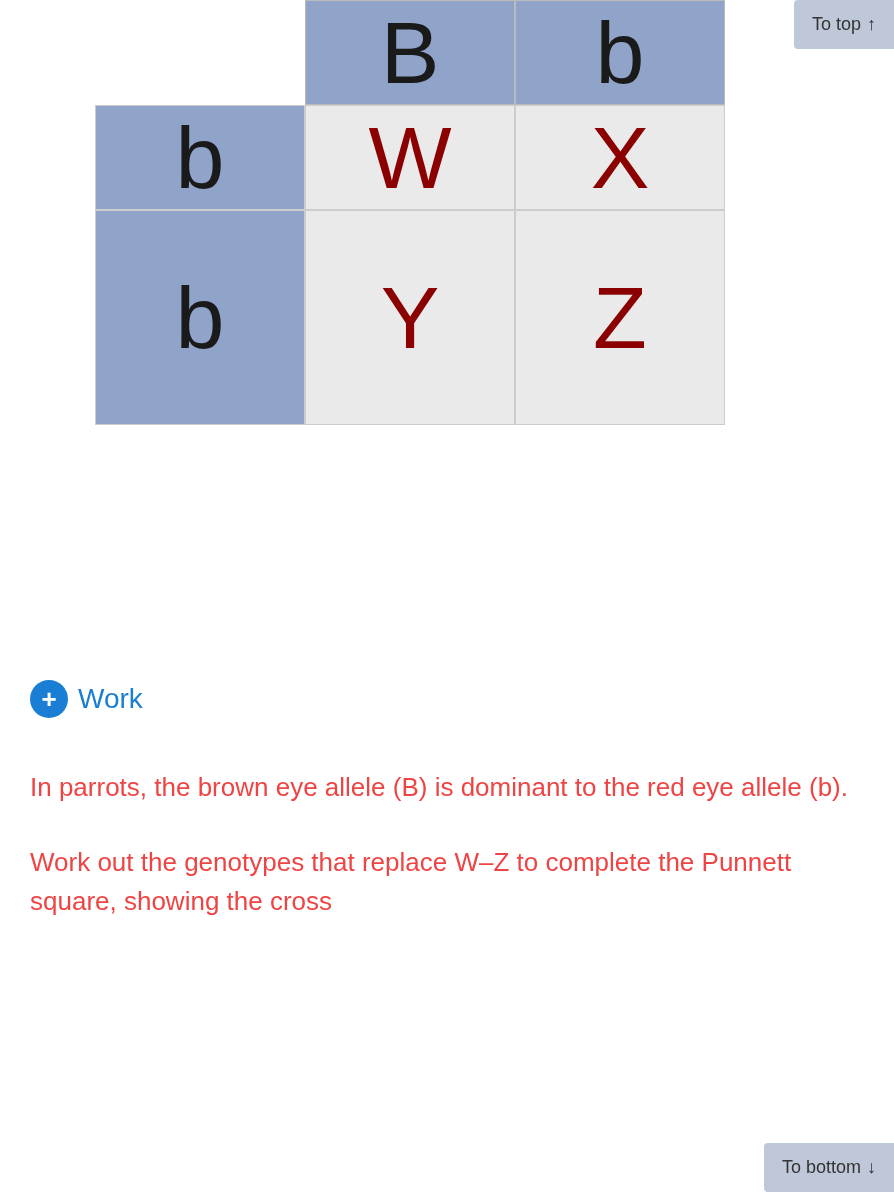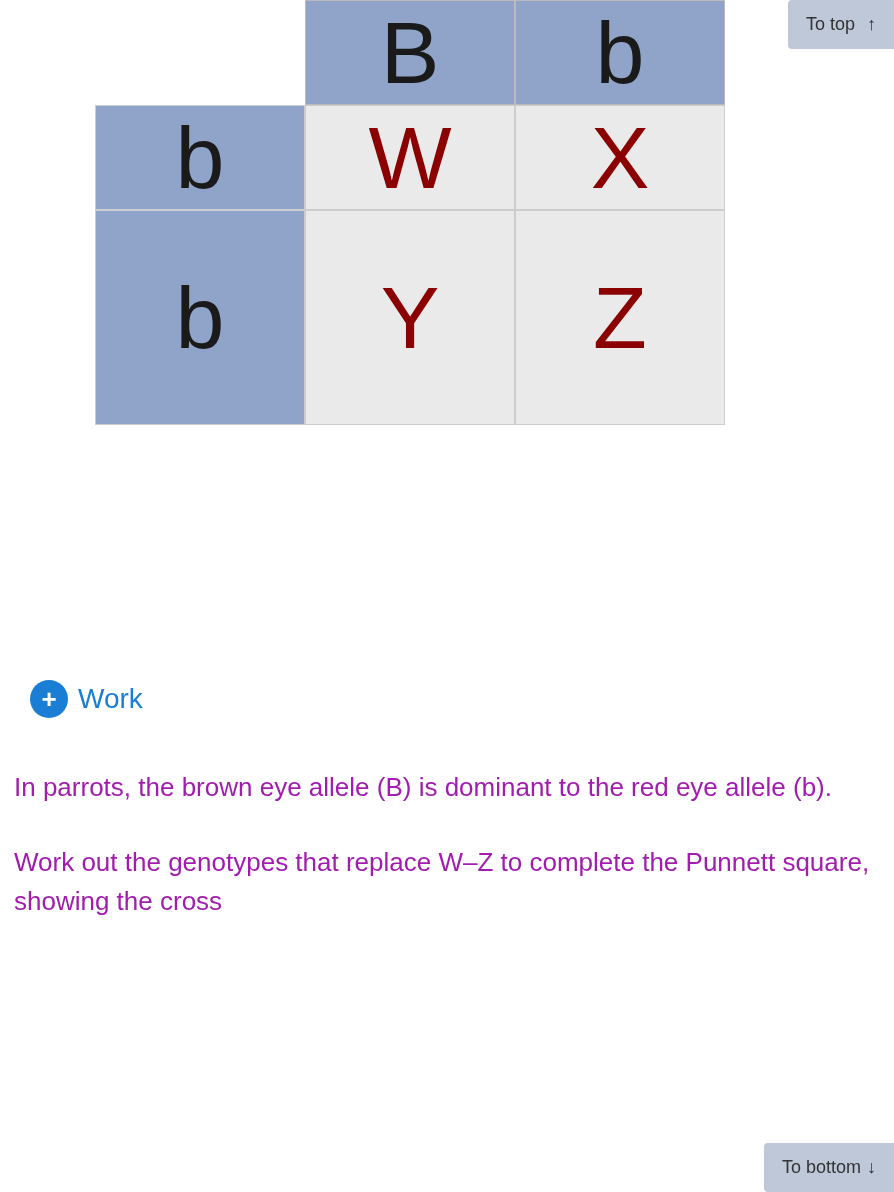--- a/index.html
+++ b/index.html
@@ -22,21 +22,21 @@
       position: absolute;
       top: 0;
       right: 0;
       background: rgba(180, 190, 210, 0.85);
       color: #333;
       border: none;
       padding: 14px 18px;
       font-size: 18px;
       cursor: pointer;
       display: flex;
-      gap: 12px;
+      gap: 6px;
       border-radius: 4px 0 0 4px;
       z-index: 100;
     }
 
     
     .punnett-container {
       position: relative;
       padding-top: 0;
       display: flex;
       justify-content: flex-start;
@@ -103,24 +103,24 @@
       align-items: center;
       justify-content: center;
       color: white;
       font-size: 26px;
       font-weight: 700;
       flex-shrink: 0;
     }
 
     
     .content-text {
-      padding: 20px 14px;
+      padding: 20px 30px;
       font-size: 26px;
       line-height: 1.5;
-      color: #a21caf;
+      color: #ef4444;
     }
 
     .content-text p {
       margin-bottom: 36px;
     }
 
     .content-text p:last-child {
       margin-bottom: 0;
     }
 

